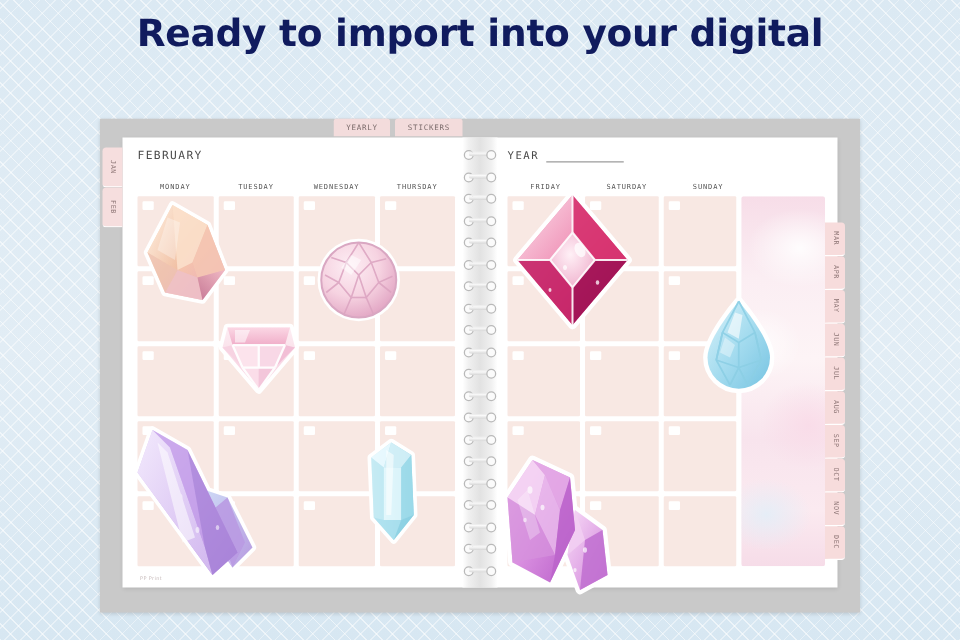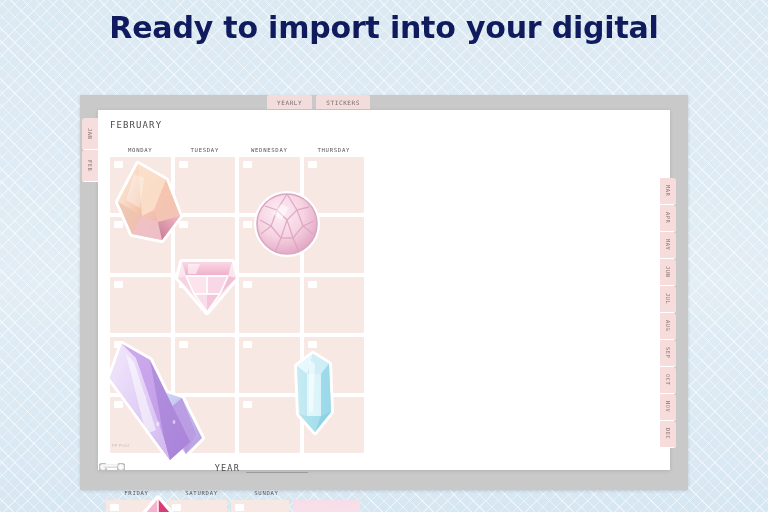--- a/index.html
+++ b/index.html
@@ -68,21 +68,20 @@
 
   
   #spread {
     position: absolute;
     left: 98px; top: 110px;
     width: 572px; height: 360px;
     background: #ffffff;
     display: flex;
     box-shadow: 0 1px 4px rgba(0,0,0,.12);
     z-index: 4;
-    flex-direction: column;
   }
 
   
   .side-tabs {
     position: absolute;
     z-index: 5;
     display: flex;
     flex-direction: column;
   }
   #side-tabs-left { left: 82px; top: 118px; }
@@ -145,21 +144,21 @@
   
   .month-title {
     font-family: "DejaVu Sans Mono", monospace;
     font-size: 9px;
     letter-spacing: 1.1px;
     color: #4a4a4a;
     margin-bottom: 16px;
   }
   .year-row {
     display: flex;
-    justify-content: flex-end;
+    justify-content: flex-start;
     align-items: flex-end;
     gap: 6px;
     margin-bottom: 16px;
     padding-right: 52px;
   }
   .year-label {
     font-family: "DejaVu Sans Mono", monospace;
     font-size: 8.5px;
     letter-spacing: 1.2px;
     color: #4a4a4a;

